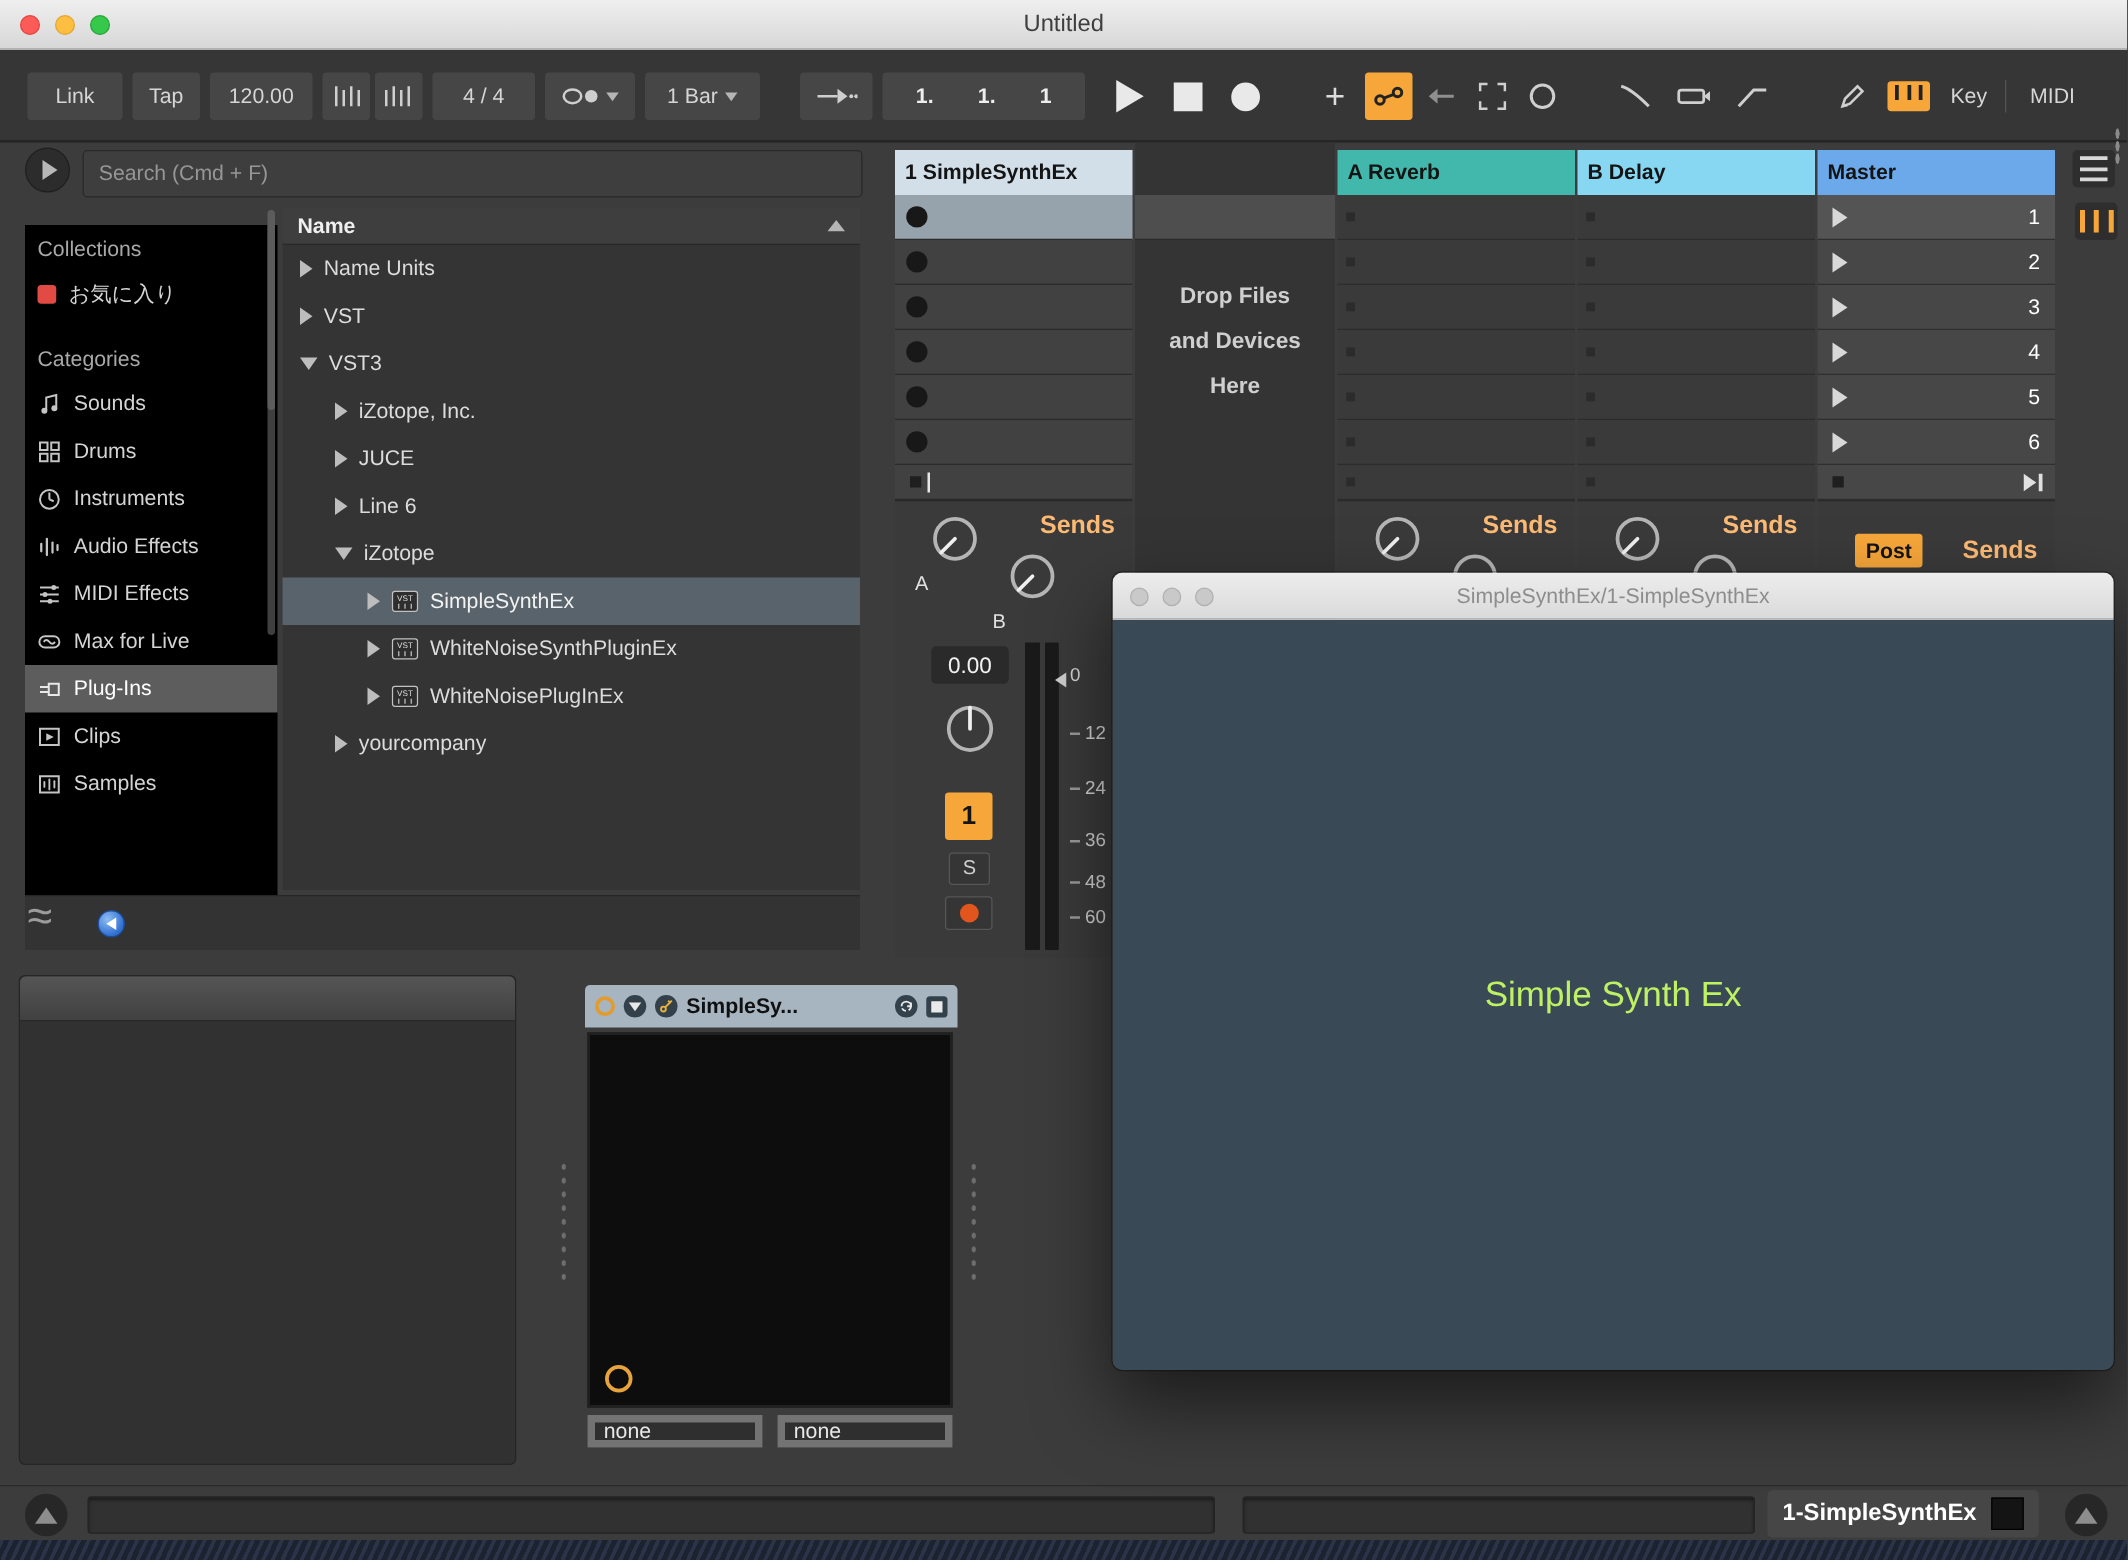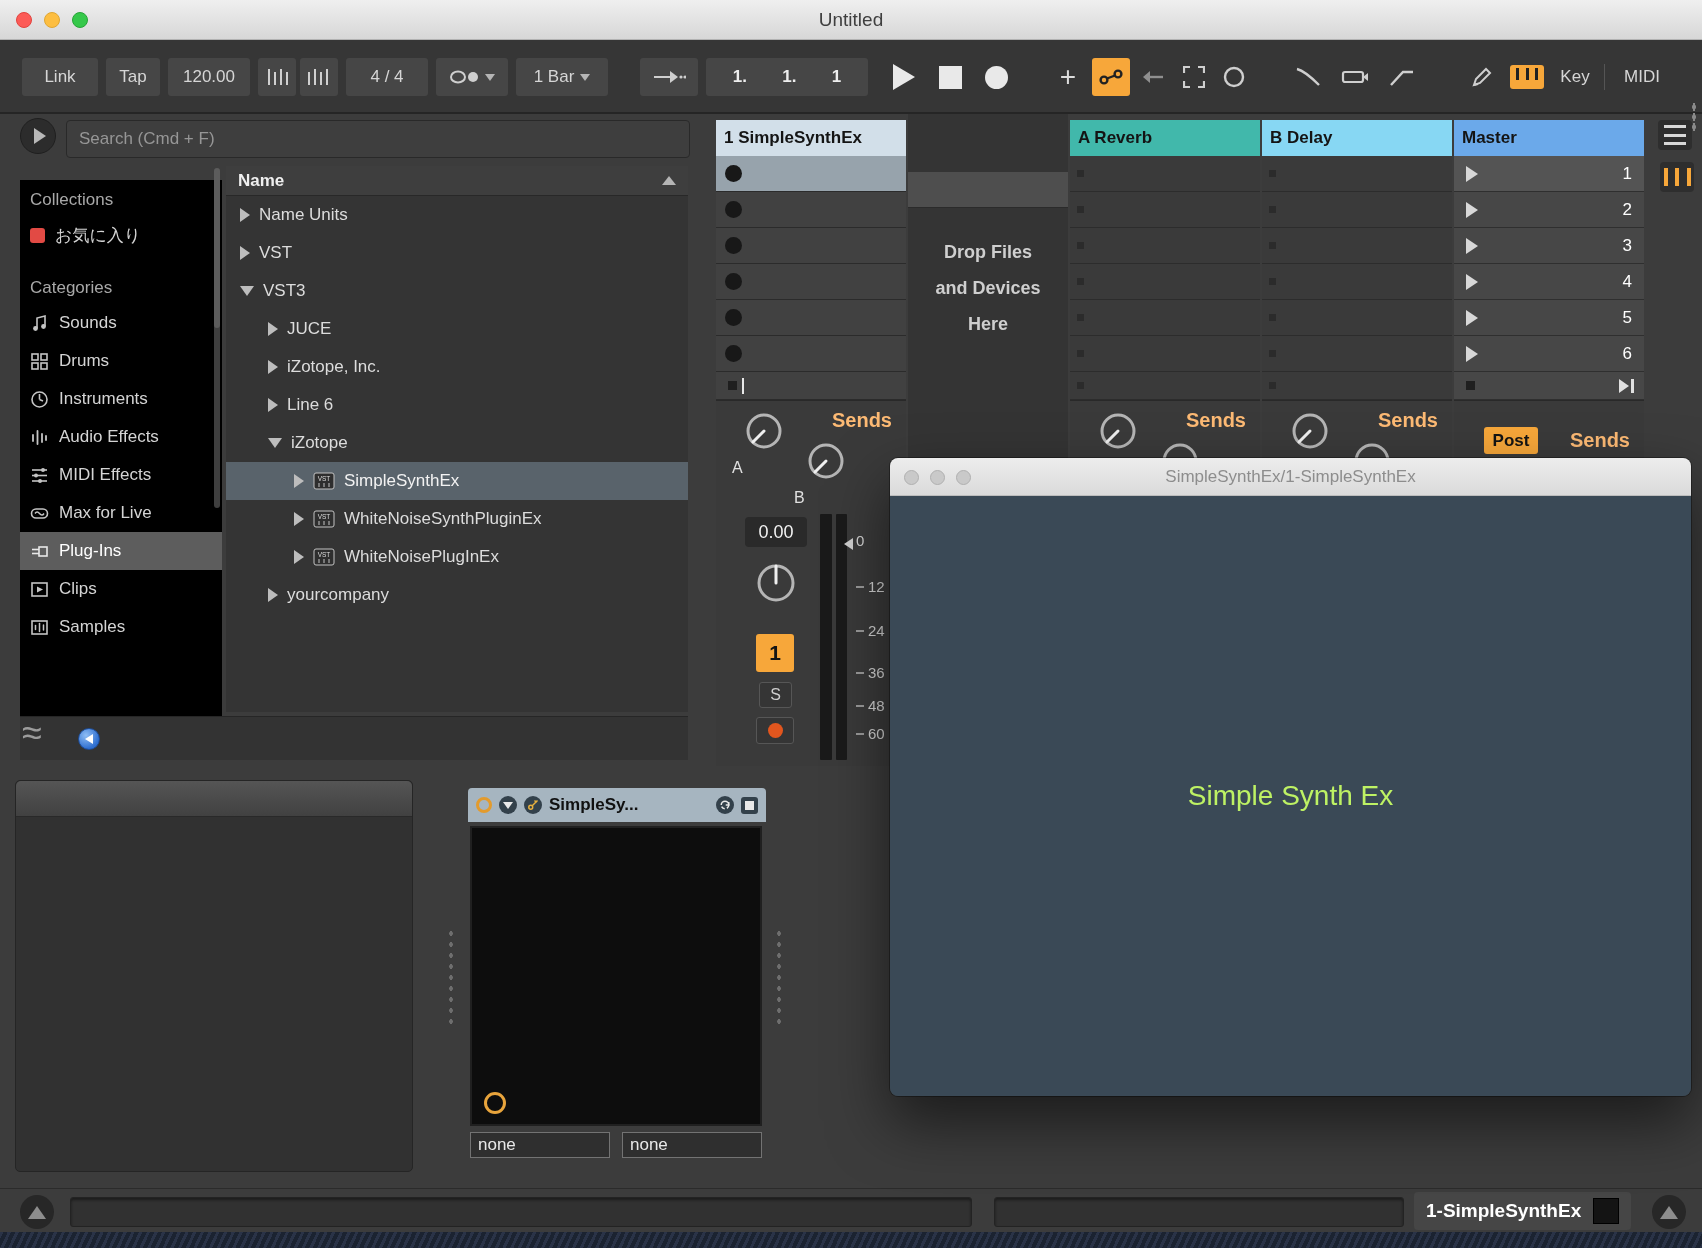--- a/index.html
+++ b/index.html
@@ -83,21 +83,21 @@
 .eslot{height:36px;border-bottom:1px solid #2c2c2c;background:#3a3a3a;display:flex;align-items:center}
 .eslot .esq{width:7px;height:7px;background:#2b2b2b;margin-left:7px}
 .eslot.small{height:28px}
 .mrow{height:36px;border-bottom:1px solid #2f2f2f;background:#474747;display:flex;align-items:center}
 .mrow .mtri{width:0;height:0;border-left:12px solid #d8d8d8;border-top:8px solid transparent;border-bottom:8px solid transparent;margin-left:12px}
 .mrow .mnum{margin-left:auto;margin-right:12px;color:#fff;font-size:17px}
 .mrow.small{height:28px}
 .mstopall{margin-left:auto;margin-right:10px;display:flex;align-items:center;gap:2px}
 .mstopall i{width:0;height:0;border-left:10px solid #e0e0e0;border-top:7px solid transparent;border-bottom:7px solid transparent}
 .mstopall b{width:3px;height:14px;background:#e0e0e0}
-.dropzone{position:absolute;left:908px;top:114px;width:160px;height:398px;background:#343434;padding-top:22px}
+.dropzone{position:absolute;left:908px;top:114px;width:160px;height:398px;background:#343434;padding-top:6px}
 .droprow1{height:36px;margin-top:36px;background:#4e4e4e;border-bottom:1px solid #2b2b2b}
 .droptext{margin-top:26px;text-align:center;color:#cfcfcf;font-weight:bold;font-size:18px;line-height:36px}
 .sends{position:relative;height:108px;background:#3a3a3a;border-top:1px solid #292929}
 .sends-label{position:absolute;right:14px;top:8px;color:#fdba74;font-weight:bold;font-size:20px}
 .knob{position:absolute;width:44px;height:44px}
 .knob-letter{position:absolute;color:#e0e0e0;font-size:16px}
 .postbtn{position:absolute;left:30px;top:26px;width:54px;height:27px;background:#f7a73a;border-radius:3px;
   color:#141414;font-weight:bold;font-size:17px;display:flex;align-items:center;justify-content:center}
 .mixer{position:relative;height:258px;background:#3a3a3a}
 .volbox{position:absolute;left:29px;top:9px;width:62px;height:30px;background:#2a2a2a;border-radius:4px;
@@ -132,21 +132,21 @@
   border-radius:4px 4px 0 0;display:flex;align-items:center;gap:7px;padding:0 8px}
 .dev-power{width:16px;height:16px;border-radius:50%;border:3px solid #e39b2d;background:transparent;flex:0 0 auto}
 .dev-circ{width:18px;height:18px;border-radius:50%;background:#33414b;display:flex;align-items:center;justify-content:center;flex:0 0 auto}
 .dev-circ i.down{width:0;height:0;border-top:7px solid #e9e9e9;border-left:5px solid transparent;border-right:5px solid transparent}
 .dev-title{font-weight:bold;font-size:17px;color:#101010;flex:1;white-space:nowrap;overflow:hidden}
 .dev-sq{width:17px;height:17px;background:#33414b;border-radius:3px;display:flex;align-items:center;justify-content:center;flex:0 0 auto}
 .dev-sq i{width:9px;height:9px;background:#e9e9e9}
 .devbody{position:absolute;left:470px;top:826px;width:292px;height:300px;background:#0d0d0d;border:2px solid #202020}
 .devknob{position:absolute;left:12px;bottom:10px;width:22px;height:22px;border:3px solid #e8a43c;border-radius:50%}
 .devparams{position:absolute;left:470px;top:1132px;width:292px;height:26px;display:flex;gap:12px}
-.devparam{flex:1;background:#2f2f2f;border:1px solid #737373;color:#e8e8e8;font-size:17px;
+.devparam{flex:1;background:#2f2f2f;border:6px solid #737373;color:#e8e8e8;font-size:17px;
   display:flex;align-items:center;padding-left:7px}
 
 
 .statusbar{position:absolute;left:0;top:1188px;width:1702px;height:44px;background:#3c3c3c;border-top:1px solid #2b2b2b}
 .sb-circle{position:absolute;top:6px;width:34px;height:34px;border-radius:50%;background:#272727;
   display:flex;align-items:center;justify-content:center}
 .sb-circle i{width:0;height:0;border-bottom:13px solid #8d8d8d;border-left:9px solid transparent;border-right:9px solid transparent}
 .sb-box{position:absolute;top:8px;height:30px;background:#313131;border:1px solid #232323;border-radius:3px;
   box-shadow:inset 0 2px 3px rgba(0,0,0,.45)}
 .sb-device{position:absolute;left:1414px;top:3px;height:38px;background:#464646;border-radius:4px;
@@ -421,25 +421,25 @@
     <div class="trow d0">
         <span class="disc"></span>
         <span>VST</span>
       </div>
     <div class="trow d0">
         <span class="disc down"></span>
         <span>VST3</span>
       </div>
     <div class="trow d1">
         <span class="disc"></span>
-        <span>JUCE</span>
+        <span>iZotope, Inc.</span>
       </div>
     <div class="trow d1">
         <span class="disc"></span>
-        <span>iZotope, Inc.</span>
+        <span>JUCE</span>
       </div>
     <div class="trow d1">
         <span class="disc"></span>
         <span>Line 6</span>
       </div>
     <div class="trow d1">
         <span class="disc down"></span>
         <span>iZotope</span>
       </div>
     <div class="trow d2 selected">

